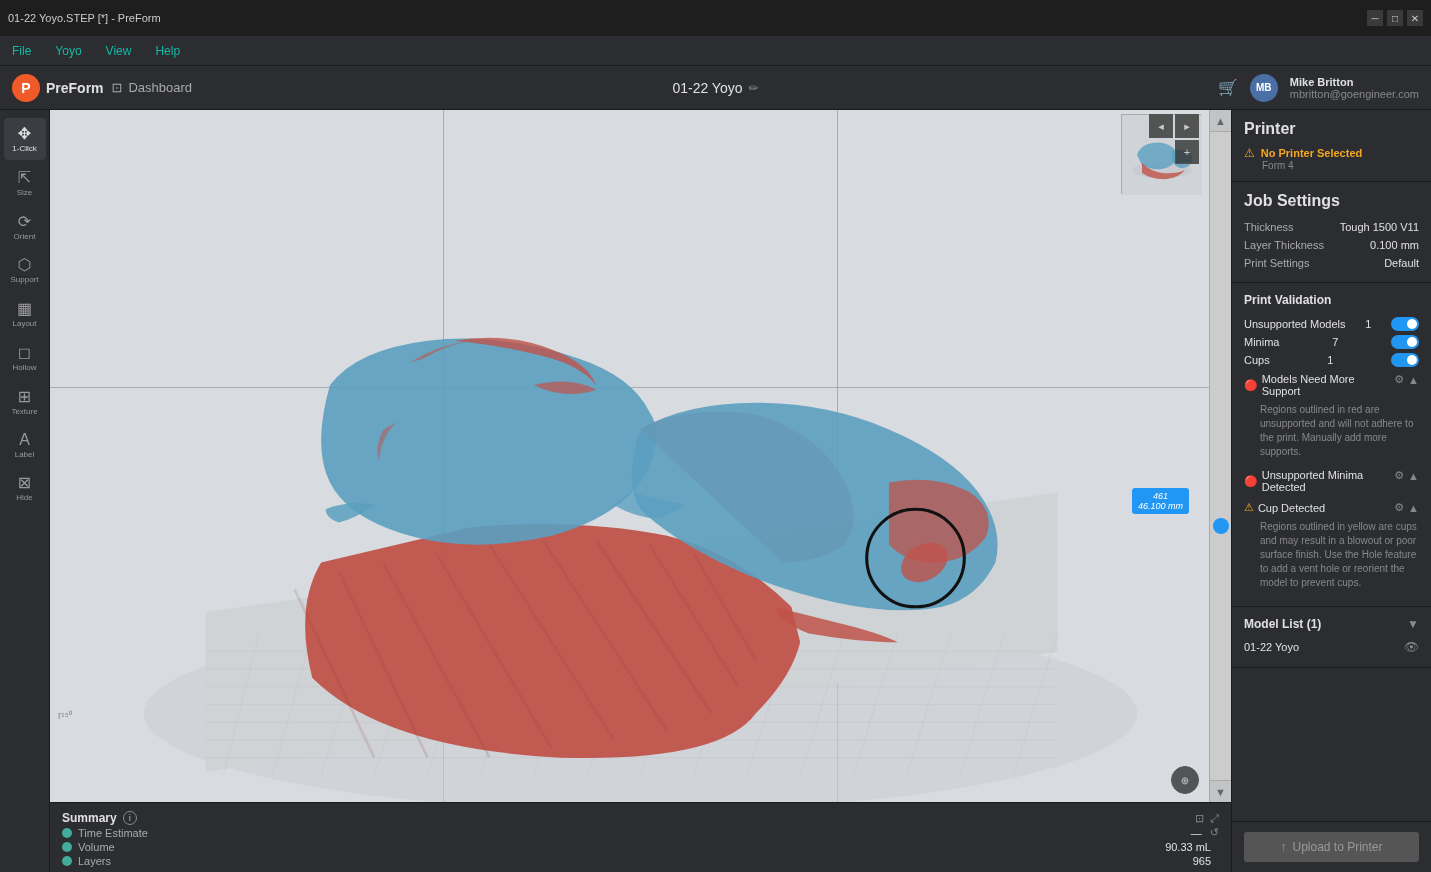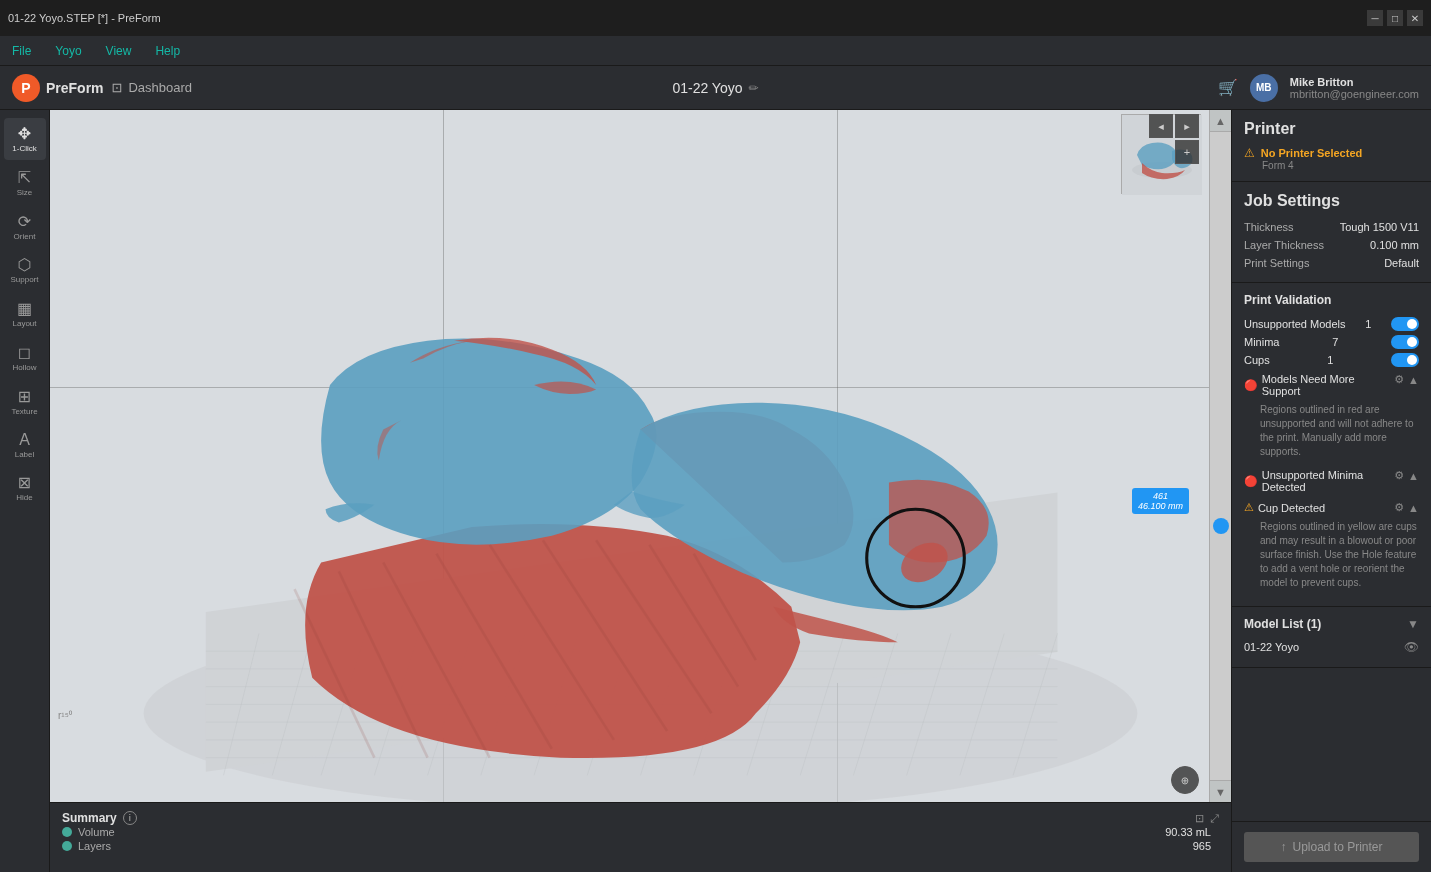--- a/index.html
+++ b/index.html
@@ -612,20 +612,26 @@
       <div class="summary-header">
         <span>Summary</span>
         <div class="summary-info-icon">i</div>
         <div style="margin-left: auto; display: flex; gap: 6px;">
           <button class="summary-action-btn">⊡</button>
           <button class="summary-action-btn">⤢</button>
         </div>
       </div>
       <div class="summary-row">
         <div class="summary-dot" style="background: #4a9;"></div>
+        <span class="summary-key">Time Estimate</span>
+        <span class="summary-val">—</span>
+        <button class="summary-action-btn">↺</button>
+      </div>
+      <div class="summary-row">
+        <div class="summary-dot" style="background: #4a9;"></div>
         <span class="summary-key">Volume</span>
         <span class="summary-val">90.33 mL</span>
       </div>
       <div class="summary-row">
         <div class="summary-dot" style="background: #4a9;"></div>
         <span class="summary-key">Layers</span>
         <span class="summary-val">965</span>
       </div>
     </div>
   </div>

